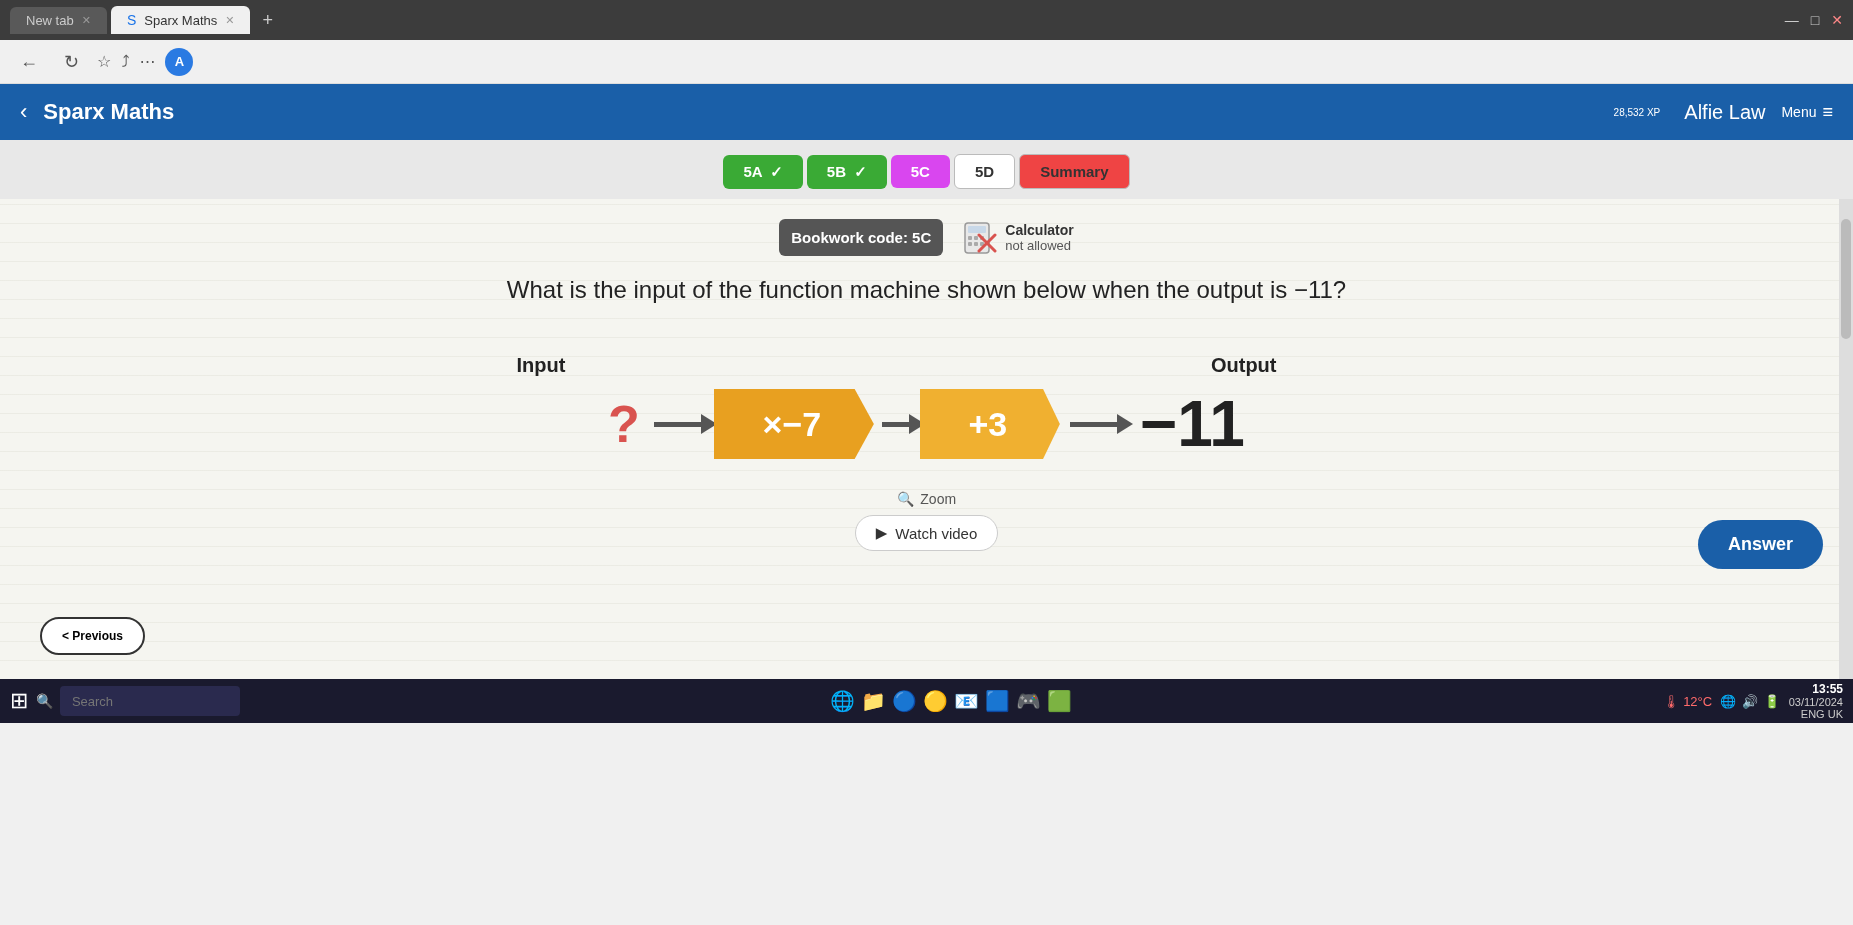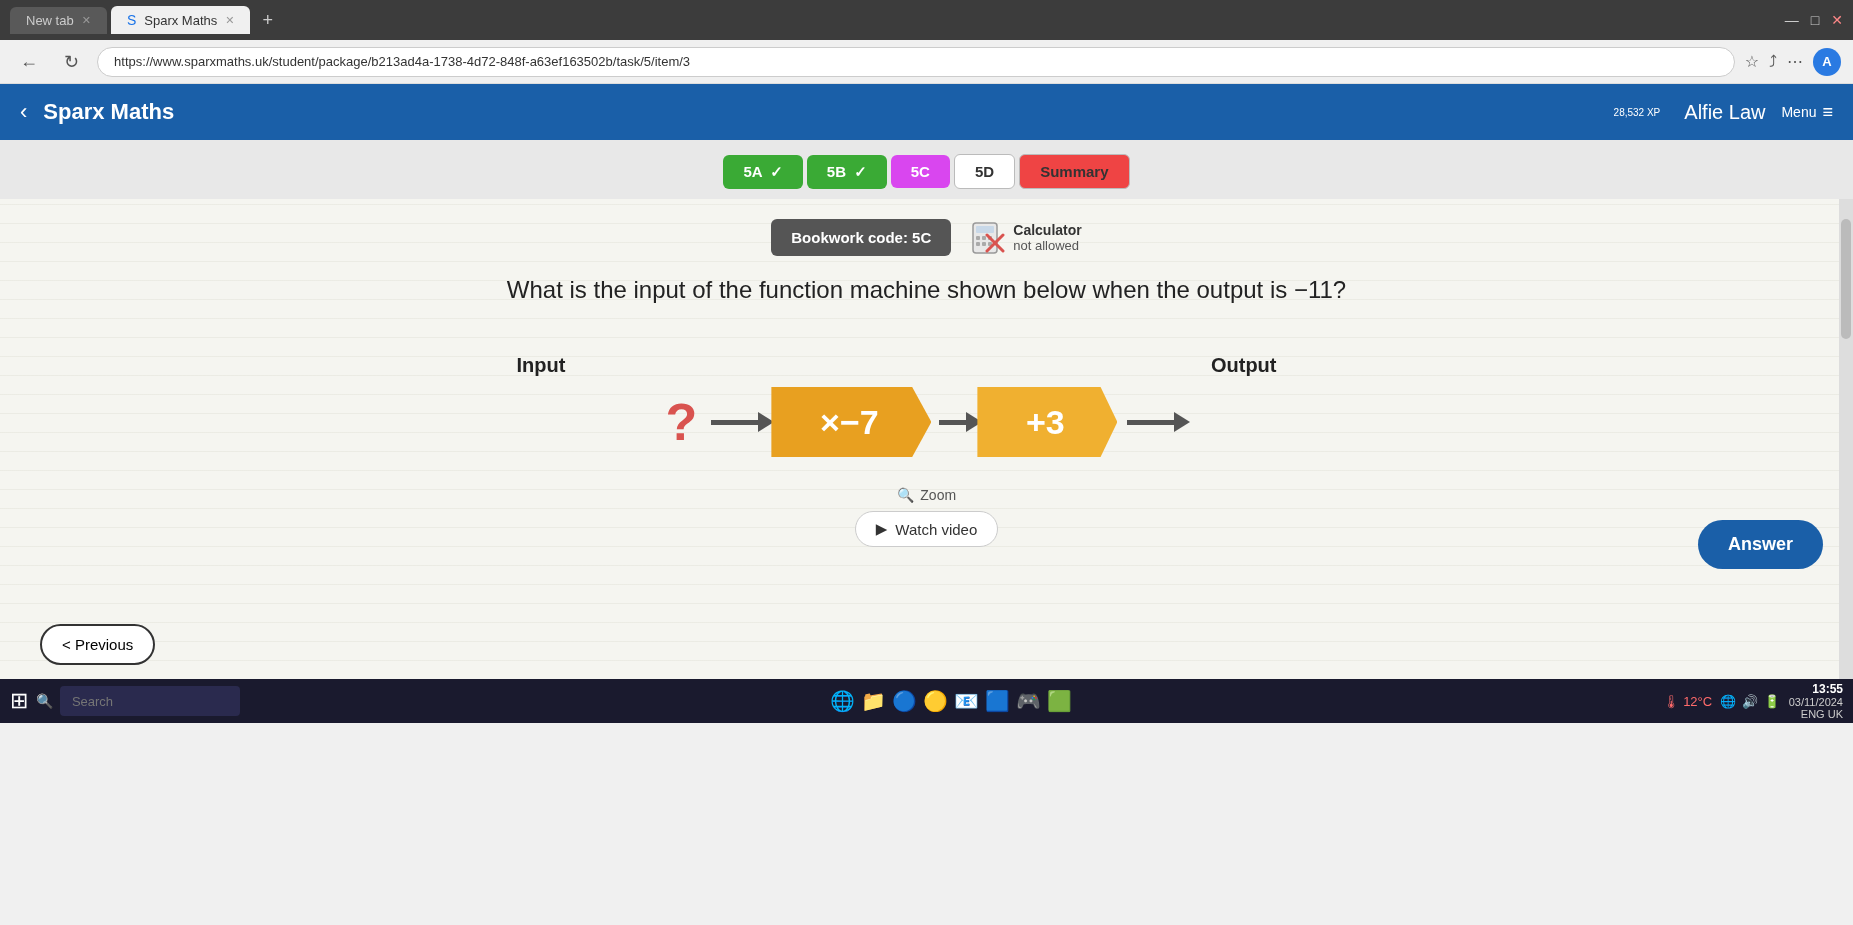--- a/index.html
+++ b/index.html
@@ -129,21 +129,21 @@
     
     .info-row {
       display: flex;
       align-items: center;
       gap: 20px;
       margin-bottom: 20px;
     }
     .bookwork-code {
       background: #555;
       color: white;
-      padding: 10px 20px;
+      padding: 10px 12px;
       border-radius: 6px;
       font-size: 15px;
       font-weight: bold;
     }
     .calculator-badge {
       display: flex;
       align-items: center;
       gap: 8px;
       font-size: 14px;
       color: #333;
@@ -272,30 +272,31 @@
       padding: 14px 30px;
       font-size: 18px;
       font-weight: bold;
       cursor: pointer;
     }
 
     
     .prev-btn {
       position: absolute;
       left: 40px;
-      bottom: 14px;
+      bottom: 24px;
       background: white;
       border: 2px solid #333;
       border-radius: 25px;
       padding: 10px 20px;
-      font-size: 15px;
+      font-size: 12px;
       cursor: pointer;
       display: flex;
       align-items: center;
       gap: 6px;
+      font-weight: bold;
     }
 
     
     .scrollbar {
       position: absolute;
       right: 0;
       top: 0;
       bottom: 0;
       width: 14px;
       background: #ddd;
@@ -380,21 +381,20 @@
     <div style="display:flex;gap:12px;align-items:center;color:#ccc;font-size:14px;">
       <span>—</span>
       <span>□</span>
       <span style="color:#f88;">✕</span>
     </div>
   </div>
 
   <div class="address-bar-row">
     <button class="nav-btn">←</button>
     <button class="nav-btn">↻</button>
-    <input class="address-input" type="text" value="https://www.sparxmaths.uk/student/package/b213ad4a-1738-4d72-848f-a63ef163502b/task/5/item/3" style="">
     <div class="browser-icons">
       <span class="browser-icon">☆</span>
       <span class="browser-icon">⤴</span>
       <span class="browser-icon">⋯</span>
       <span style="width:28px;height:28px;background:#2a7ae2;border-radius:50%;display:inline-flex;align-items:center;justify-content:center;color:white;font-size:13px;font-weight:bold;">A</span>
     </div>
   </div>
 
   <div class="sparx-header">
     <span class="sparx-back">‹</span>
@@ -489,20 +489,21 @@
               <span style="font-size:34px;font-weight:bold;">+3</span>
             </div>
           </div>
 
           <div style="display:inline-flex;align-items:center;margin:0 10px;">
             <div style="width:50px;height:5px;background:#555;position:relative;">
               <div style="position:absolute;right:-13px;top:-8px;border-left:16px solid #555;border-top:10px solid transparent;border-bottom:10px solid transparent;"></div>
             </div>
           </div>
 
+          <span class="output-val">−11</span>
         </div>
       </div>
 
       <div class="bottom-controls">
         <button class="zoom-btn">
           <span>🔍</span>
           <span>Zoom</span>
         </button>
         <button class="watch-video-btn">
           <span>▶</span>

